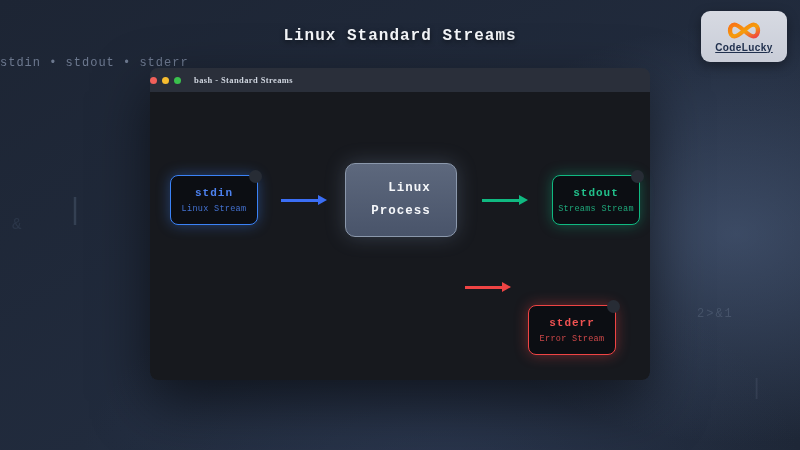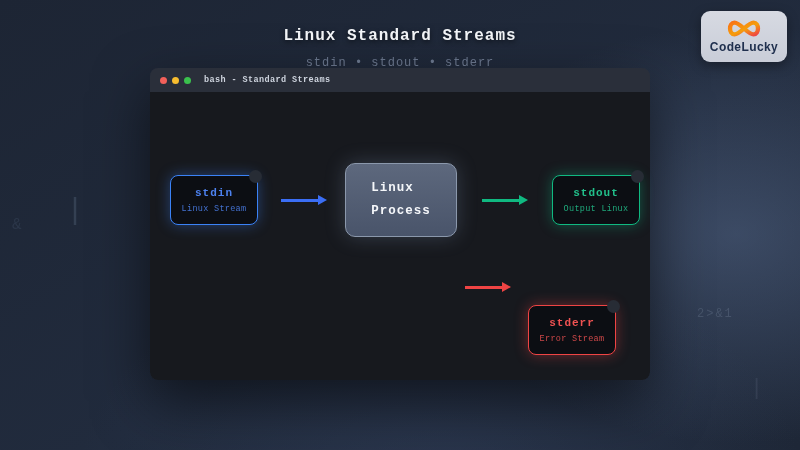--- a/index.html
+++ b/index.html
@@ -14,50 +14,50 @@
   }
 
   
   .page-title {
     position:absolute; left:0; right:0; top:27px;
     text-align:center; color:#f3f5f8; font-size:16px; font-weight:bold;
     letter-spacing:1px; text-shadow:0 2px 5px rgba(0,0,0,0.55);
   }
   .page-subtitle {
     position:absolute; left:0; right:0; top:56px;
-    text-align:center; color:rgba(150,165,190,0.65); font-size:12px; letter-spacing:1px;
+    color:rgba(150,165,190,0.65); font-size:12px; letter-spacing:1px;
   }
 
   
   .wm { position:absolute; font-family:"Liberation Mono","DejaVu Sans Mono",monospace; }
   .wm-amp   { left:12px;  top:216px; font-size:16px; color:rgba(150,172,206,0.11); }
   .wm-pipe-l{ left:66px;  top:194px; font-size:30px; color:rgba(162,182,212,0.17); }
   .wm-redir { left:697px; top:307px; font-size:12px; letter-spacing:2px; color:rgba(172,187,212,0.18); }
   .wm-pipe-r{ left:750px; top:376px; font-size:22px; color:rgba(172,187,212,0.10); }
 
   
   .brand-card {
     position:absolute; left:701px; top:11px; width:86px; height:51px;
     background:linear-gradient(180deg,#d7dae2,#c9cdd8);
     border-radius:9px; box-shadow:0 4px 12px rgba(0,0,0,0.35);
     display:flex; flex-direction:column; align-items:center; justify-content:center; gap:2px;
   }
   .brand-name {
-    font-family:"Liberation Sans",sans-serif; font-size:12px; font-weight:bold;
-    color:#20304e; letter-spacing:0.4px;
+    font-family:"Liberation Sans",sans-serif; font-size:10px; font-weight:bold;
+    color:#20304e; letter-spacing:0.4px;text-decoration:underline;
   }
 
   
   .terminal {
     position:absolute; left:150px; top:68px; width:500px; height:312px;
     border-radius:8px; box-shadow:0 22px 55px rgba(0,0,0,0.55);
   }
   .titlebar {
     height:24px; background:#2a2f3a; border-radius:8px 8px 0 0;
-    display:flex; align-items:center; padding-left:10px;
+    display:flex; align-items:center; font-family:Liberation Serif, serif;
   }
   .dot { width:7px; height:7px; border-radius:50%; margin-right:5px; }
   .term-title { margin-left:8px; font-size:8.5px; font-weight:bold; color:#ced4de; letter-spacing:0.4px; }
   .term-body {
     position:relative; height:288px; background:#17191e; border-radius:0 0 8px 8px;
   }
 
   
   .sbox {
     position:absolute; width:88px; height:50px; background:#0c0e13;
@@ -75,21 +75,21 @@
   }
 
   
   .pbox {
     position:absolute; left:195px; top:71px; width:112px; height:74px;
     background:linear-gradient(180deg,#5d687d,#49546a);
     border:1.5px solid #8b98ac; border-radius:10px;
     box-shadow:0 0 20px rgba(125,145,175,0.30);
     display:flex; align-items:center; justify-content:center;
   }
-  .pbox .ptxt { color:#f5f7fa; font-size:12.5px; font-weight:bold; letter-spacing:1px; line-height:1.85; text-align:left; }
+  .pbox .ptxt { color:#f5f7fa; font-size:12.5px; font-weight:bold; letter-spacing:1px; line-height:1.85; text-align:right; }
 
   
   .arrow { position:absolute; height:2.5px; width:38px; }
   .arrow::after {
     content:""; position:absolute; right:-8px; top:-4px;
     border-left:9px solid; border-top:5px solid transparent; border-bottom:5px solid transparent;
   }
   .a-blue  { left:131px; top:107px; background:#3b6ef5; color:#3b6ef5; }
   .a-green { left:332px; top:107px; background:#10b981; color:#10b981; }
   .a-red   { left:315px; top:194px; background:#ef4444; color:#ef4444; }
@@ -143,21 +143,21 @@
         <div>Linux</div>
         <div>Process</div>
       </div>
     </div>
 
     <div class="arrow a-green"></div>
 
     <div class="sbox s-green">
       <span class="fd-badge"></span>
       <span class="nm">stdout</span>
-      <span class="ds">Output Linux</span>
+      <span class="ds">Streams Stream</span>
     </div>
 
     <div class="arrow a-red"></div>
 
     <div class="sbox s-red">
       <span class="fd-badge"></span>
       <span class="nm">stderr</span>
       <span class="ds">Error Stream</span>
     </div>
 

